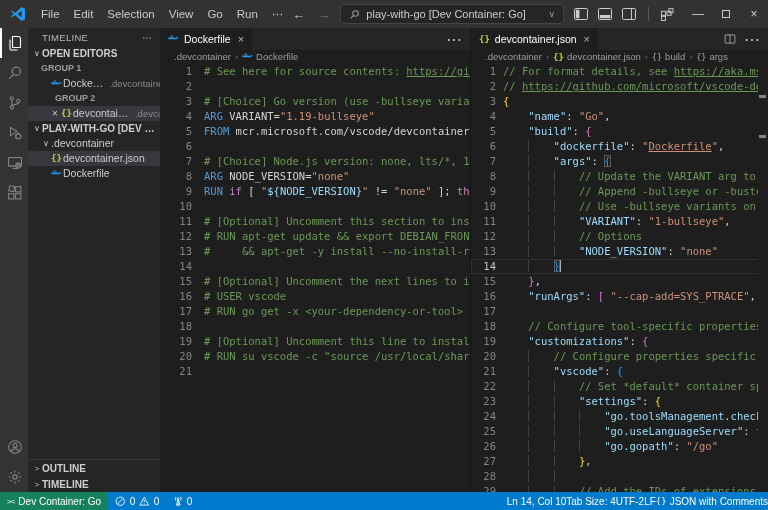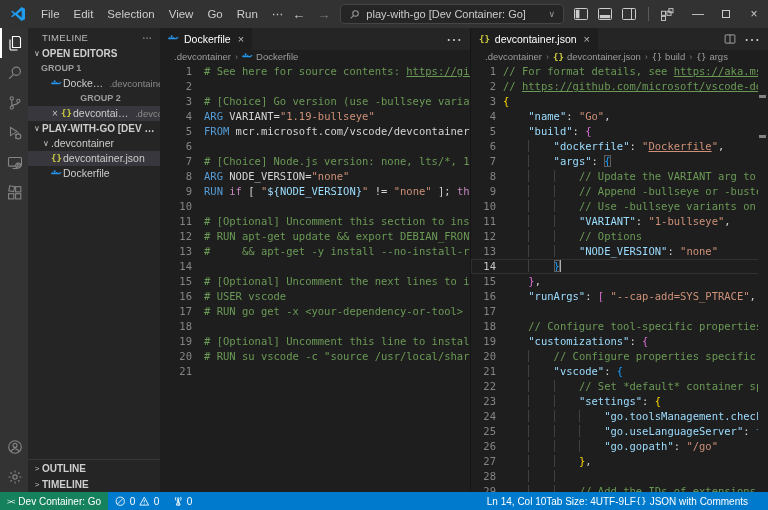--- a/index.html
+++ b/index.html
@@ -91,21 +91,21 @@
   .tok.bm{outline:1px solid #5e5e5e; outline-offset:-1px}
   .ig{white-space:pre}
   .ig.g{box-shadow:inset 1px 0 0 #404040}
   .cursor{display:inline-block;width:1.5px;height:12px;background:#aeafad;vertical-align:-2px}
   .minimap { position:absolute; top:0; right:0; bottom:0; width:10px; background:#1e1e1e; }
   .minimap .mk { position:absolute; left:1px; width:7px; height:3px; background:rgba(215,215,215,.55); }
 
   
   .statusbar { display:flex; align-items:center; height:18px; font-size:10px; color:#ffffff; }
   .sb-left, .sb-right { display:flex; align-items:center; height:100%; }
-  .sb-right { margin-left:auto; padding-right:20px;border-radius:8px; }
+  .sb-right { margin-left:auto; padding-right:0;border-radius:8px; }
   .sb-item { display:flex; align-items:center; gap:3px; white-space:nowrap; }
   .remote-badge { display:flex; align-items:center; gap:4px; padding:0 7px; height:100%; font-size:10px; }
   .remote-glyph { font-size:8px; letter-spacing:-1px; }
   .sb-item svg { width:10.5px; height:10.5px; }
   .problems { padding:0 7px; gap:4px; }
   .braces-sb { font-family:"DejaVu Sans Mono",monospace; font-size:9px; }
 </style>
 </head>
 <body>
 
@@ -245,21 +245,21 @@
                   <rect x="4" y="6.2" width="2.6" height="2.3"></rect>
                   <rect x="7" y="6.2" width="2.6" height="2.3"></rect>
                   <rect x="4" y="3.5" width="2.6" height="2.3"></rect>
                   <path d="M.5 9.2h12.2c1.6 0 2.6-.8 3-2 .8 0 1.5-.3 1.8-.8-.4-.4-1.2-.5-1.9-.3-.3-.8-1-1.3-1.9-1.2-.2.8 0 1.6.6 2.1H.5c0 1.5.4 2.2.4 2.2z" transform="scale(0.9) translate(0,1)"></path>
                 </g>
               </svg>
             </span>
             <span class="lbl">Dockerfile</span>
             <span class="sfx">.devcontainer</span>
           </div>
-          <div class="trow grp" style="padding-left: 13px; justify-content: center;">
+          <div class="trow grp" style="padding-left: 27px;">
             <span class="lbl">GROUP 2</span>
           </div>
           <div class="trow file sel" style="padding-left: 22px;">
             <span class="closex">×</span>
             <span class="ficon">
               <span class="json-glyph">{}</span>
             </span>
             <span class="lbl">devcontainer.json</span>
             <span class="sfx">.devco...</span>
           </div>
@@ -462,21 +462,21 @@
             <path d="M6 4v6.5M4 10.5h4M6 4 3.8 10.5M6 4l2.2 6.5"></path>
             <circle cx="6" cy="3" r="1"></circle>
             <path d="M3.4 5.2a3.6 3.6 0 0 1 0-4.1M8.6 1.1a3.6 3.6 0 0 1 0 4.1"></path>
           </svg>
         <span>0</span>
       </div>
     </div>
     <div class="sb-right">
       <span class="sb-item">Ln 14, Col 10</span>
       <span class="sb-item">Tab Size: 4</span>
-      <span class="sb-item">UTF-9</span>
+      <span class="sb-item">UTF-2</span>
       <span class="sb-item">LF</span>
       <span class="sb-item">
         <span class="braces-sb">{}</span>
         <span>JSON with Comments</span>
       </span>
       <svg viewBox="0 0 12 12" fill="none" stroke="#ffffff">
           <path d="M3 2.5h6v4.5H5.5L3 9z"></path>
         </svg>
       <svg viewBox="0 0 12 12" fill="none" stroke="#ffffff">
           <path d="M2.2 8.8c.8-.8 1-1.7 1-3.4a2.8 2.8 0 0 1 5.6 0c0 1.7.2 2.6 1 3.4z"></path>

